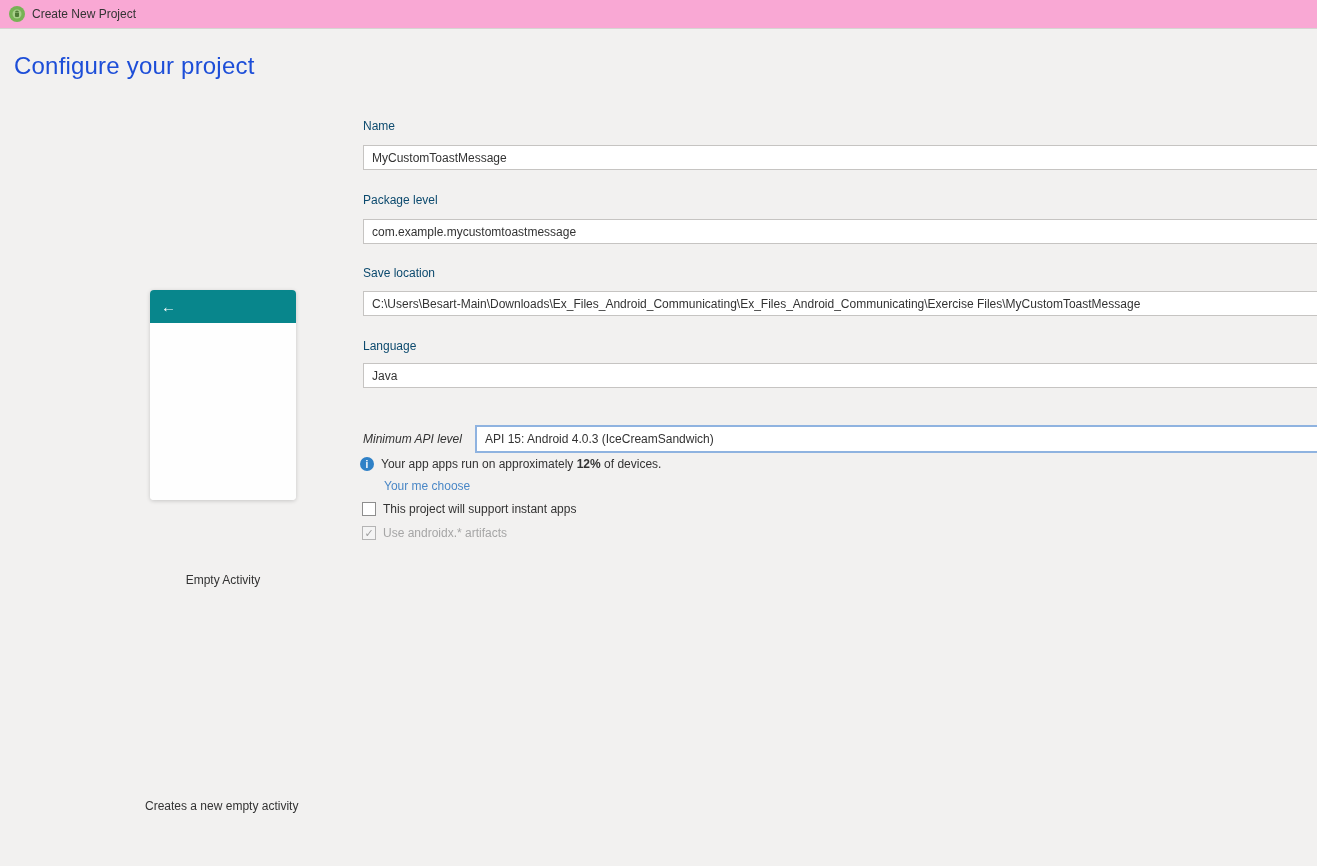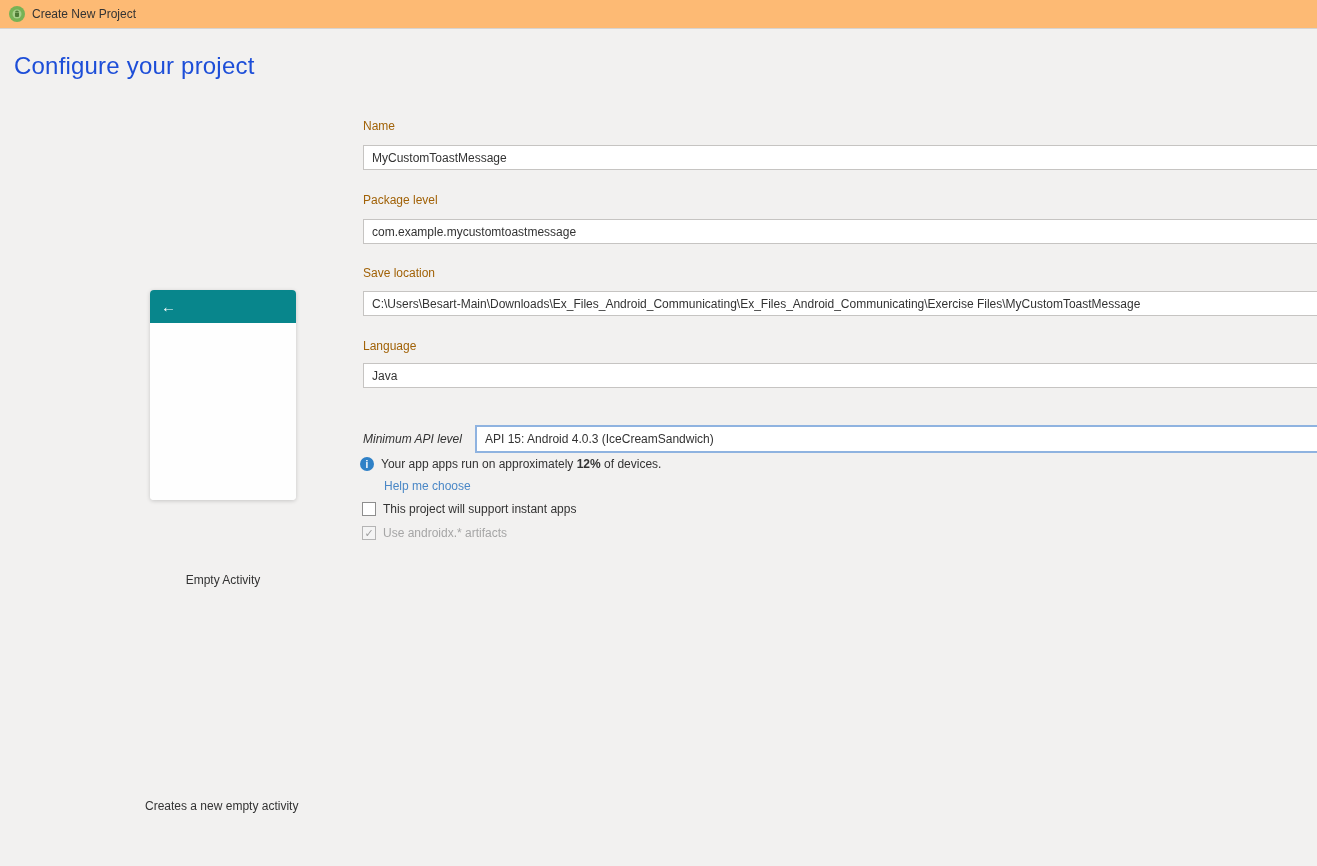--- a/index.html
+++ b/index.html
@@ -7,21 +7,21 @@
   body {
     font-family: "Liberation Sans", "DejaVu Sans", sans-serif;
     background: #f2f1f0;
     color: #3b3b3b;
     position: relative;
   }
 
   
   .titlebar {
     position: absolute; top: 0; left: 0; right: 0; height: 29px;
-    background: #fdba74;
+    background: #f9a8d4;
     border-bottom: 1px solid #d6d4d2;
     display: flex; align-items: center;
     padding-left: 9px;
   }
   .app-icon {
     width: 16px; height: 16px; border-radius: 50%;
     background: #77b255;
     display: inline-flex; align-items: center; justify-content: center;
     margin-right: 7px;
     color: #e8f3df; font-size: 10px; line-height: 1;
@@ -57,21 +57,21 @@
   }
   .tpl-desc {
     position: absolute; left: 145px; top: 799px;
     font-size: 12px; color: #333;
   }
 
   
   .form-col { position: absolute; left: 360px; top: 0; right: -6px; }
   .field-label {
     position: absolute; left: 3px;
-    font-size: 12px; color: #a16207;
+    font-size: 12px; color: #0c4a6e;
   }
   .text-input {
     position: absolute; left: 3px; right: 0;
     height: 25px;
     background: #ffffff;
     border: 1px solid #c6c4c2;
     border-radius: 0;
     font-family: "Liberation Sans", "DejaVu Sans", sans-serif;
     font-size: 12px; color: #333;
     padding: 0 8px;
@@ -165,21 +165,21 @@
   <label class="api-row-label">Minimum API level</label>
   <div class="api-select">
     <span>API 15: Android 4.0.3 (IceCreamSandwich)</span>
   </div>
 
   <div class="info-row">
     <span class="info-icon">i</span>
     <span class="info-text"><span>Your app apps run on approximately </span><b>12%</b><span> of devices.</span></span>
   </div>
 
-  <a class="help-link">Help me choose</a>
+  <a class="help-link">Your me choose</a>
 
   <div class="check-row instant">
     <span class="checkbox"></span>
     <span class="check-label">This project will support instant apps</span>
   </div>
 
   <div class="check-row androidx">
     <span class="checkbox checked-disabled">✓</span>
     <span class="check-label disabled">Use androidx.* artifacts</span>
   </div>

